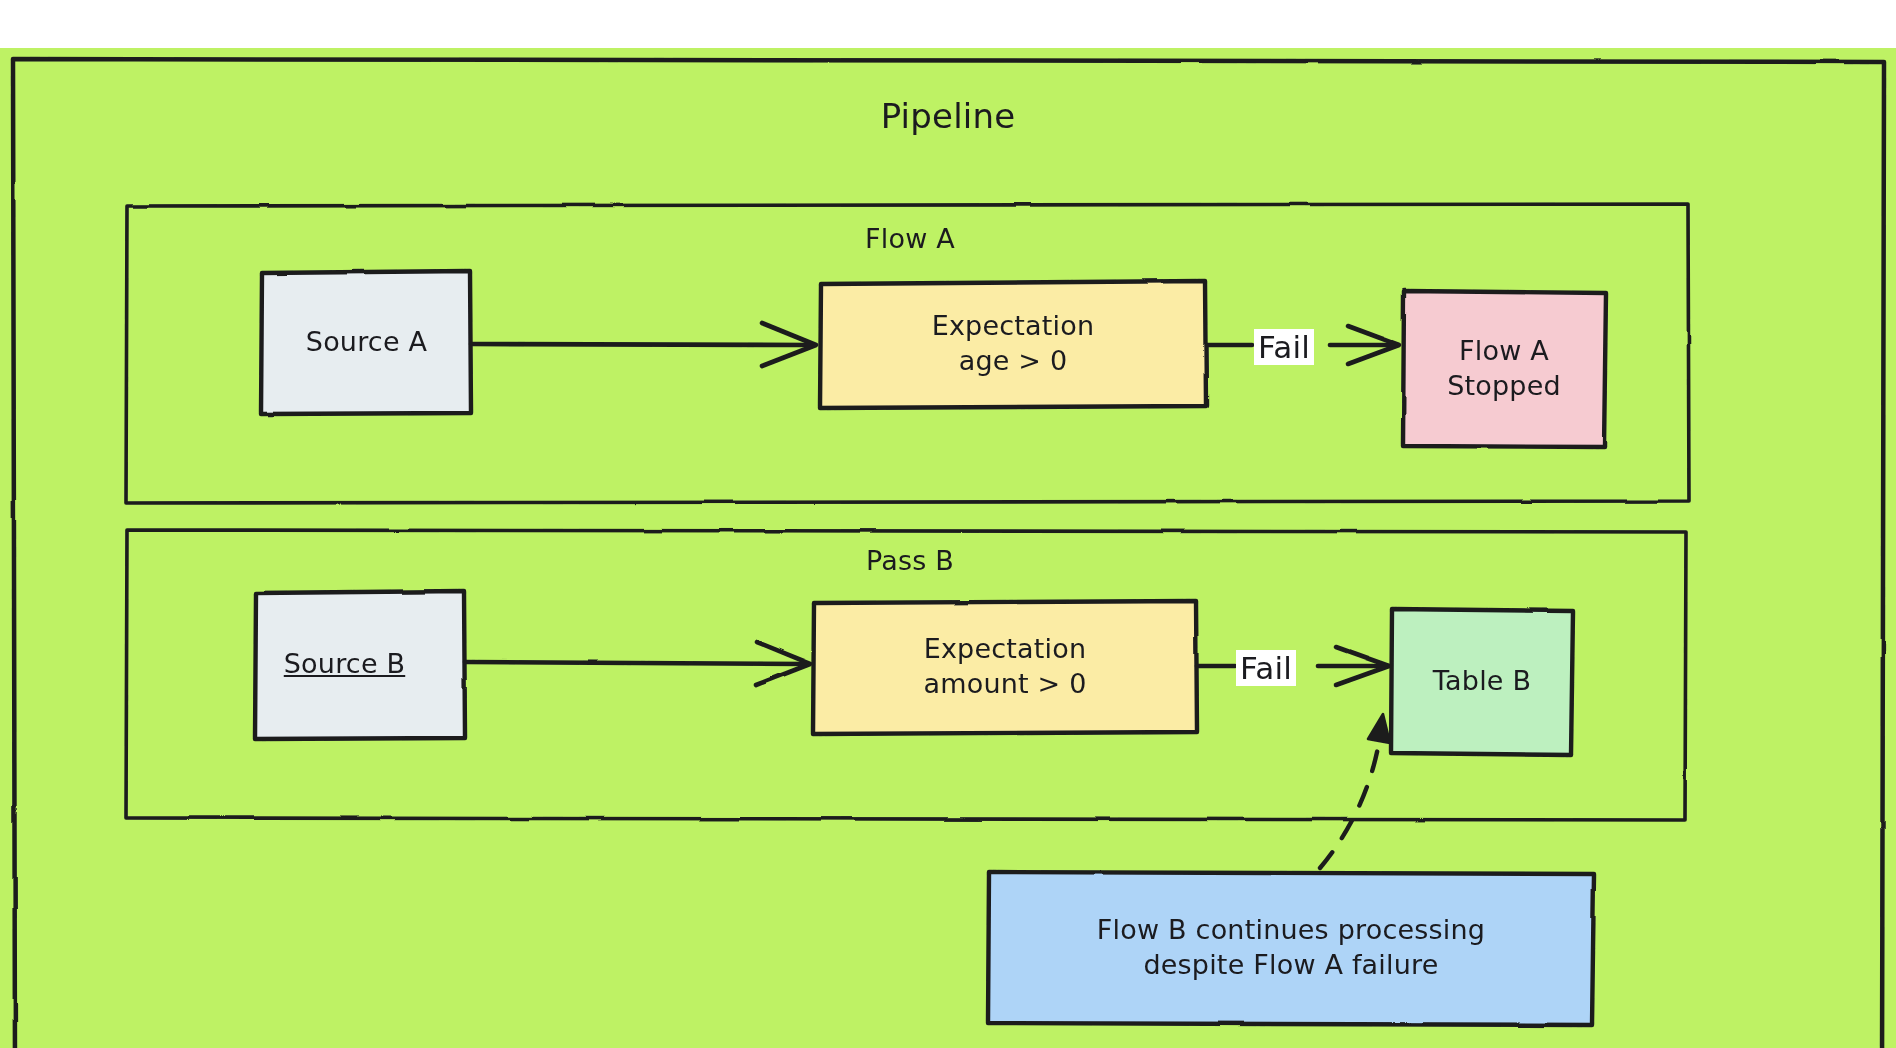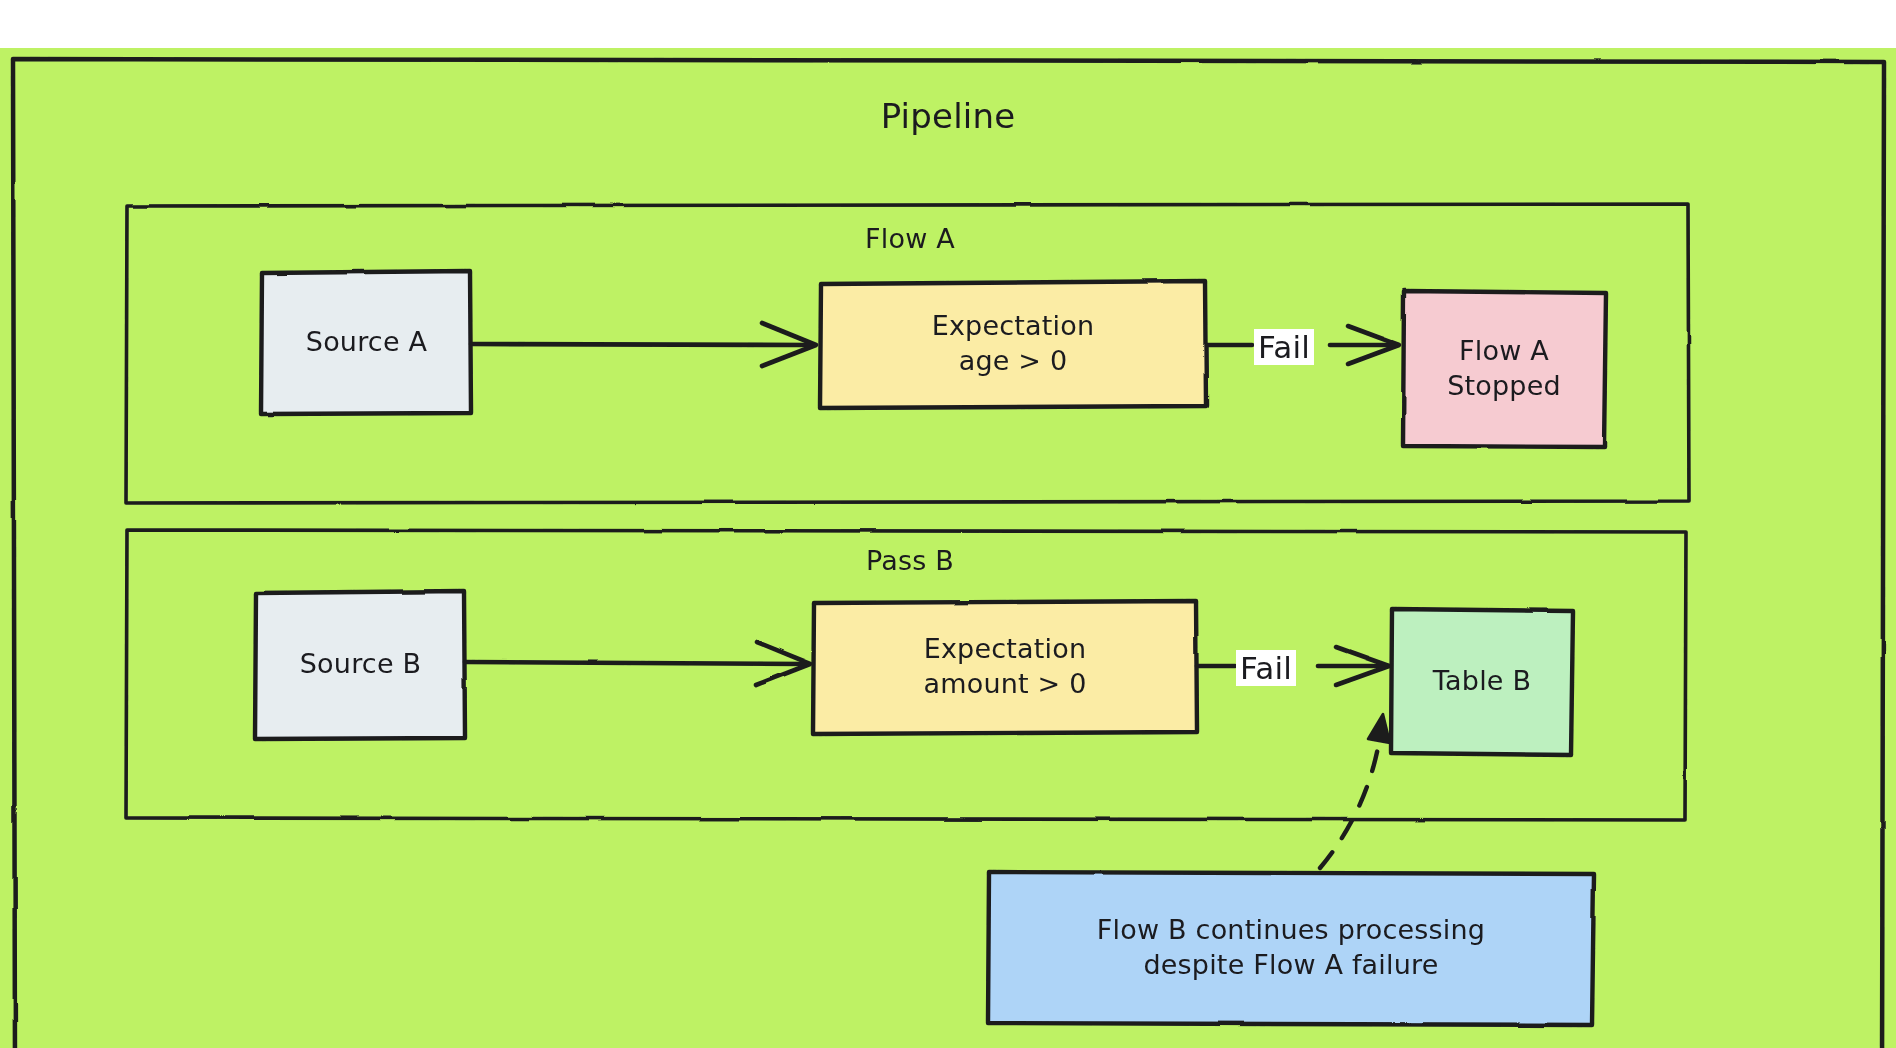--- a/index.html
+++ b/index.html
@@ -112,21 +112,21 @@
   <div class="node node-text-lg" style="left:820px; top:233px; width:386px; height:126px;">
     <span class="ln">Expectation</span>
     <span class="ln">age &gt; 0</span>
   </div>
 
   <div class="node node-text-lg" style="left:1403px; top:243px; width:202px; height:156px;">
     <span class="ln">Flow A</span>
     <span class="ln">Stopped</span>
   </div>
 
-  <div class="node node-text-lg" style="left:256px; top:543px; width:209px; height:147px;">
+  <div class="node node-text-lg" style="left:240px; top:543px; width:209px; height:147px;text-decoration:underline;">
     <span class="ln">Source B</span>
   </div>
 
   <div class="node node-text-lg" style="left:813px; top:553px; width:384px; height:132px;">
     <span class="ln">Expectation</span>
     <span class="ln">amount &gt; 0</span>
   </div>
 
   <div class="node node-text-lg" style="left:1391px; top:561px; width:182px; height:145px;">
     <span class="ln">Table B</span>

